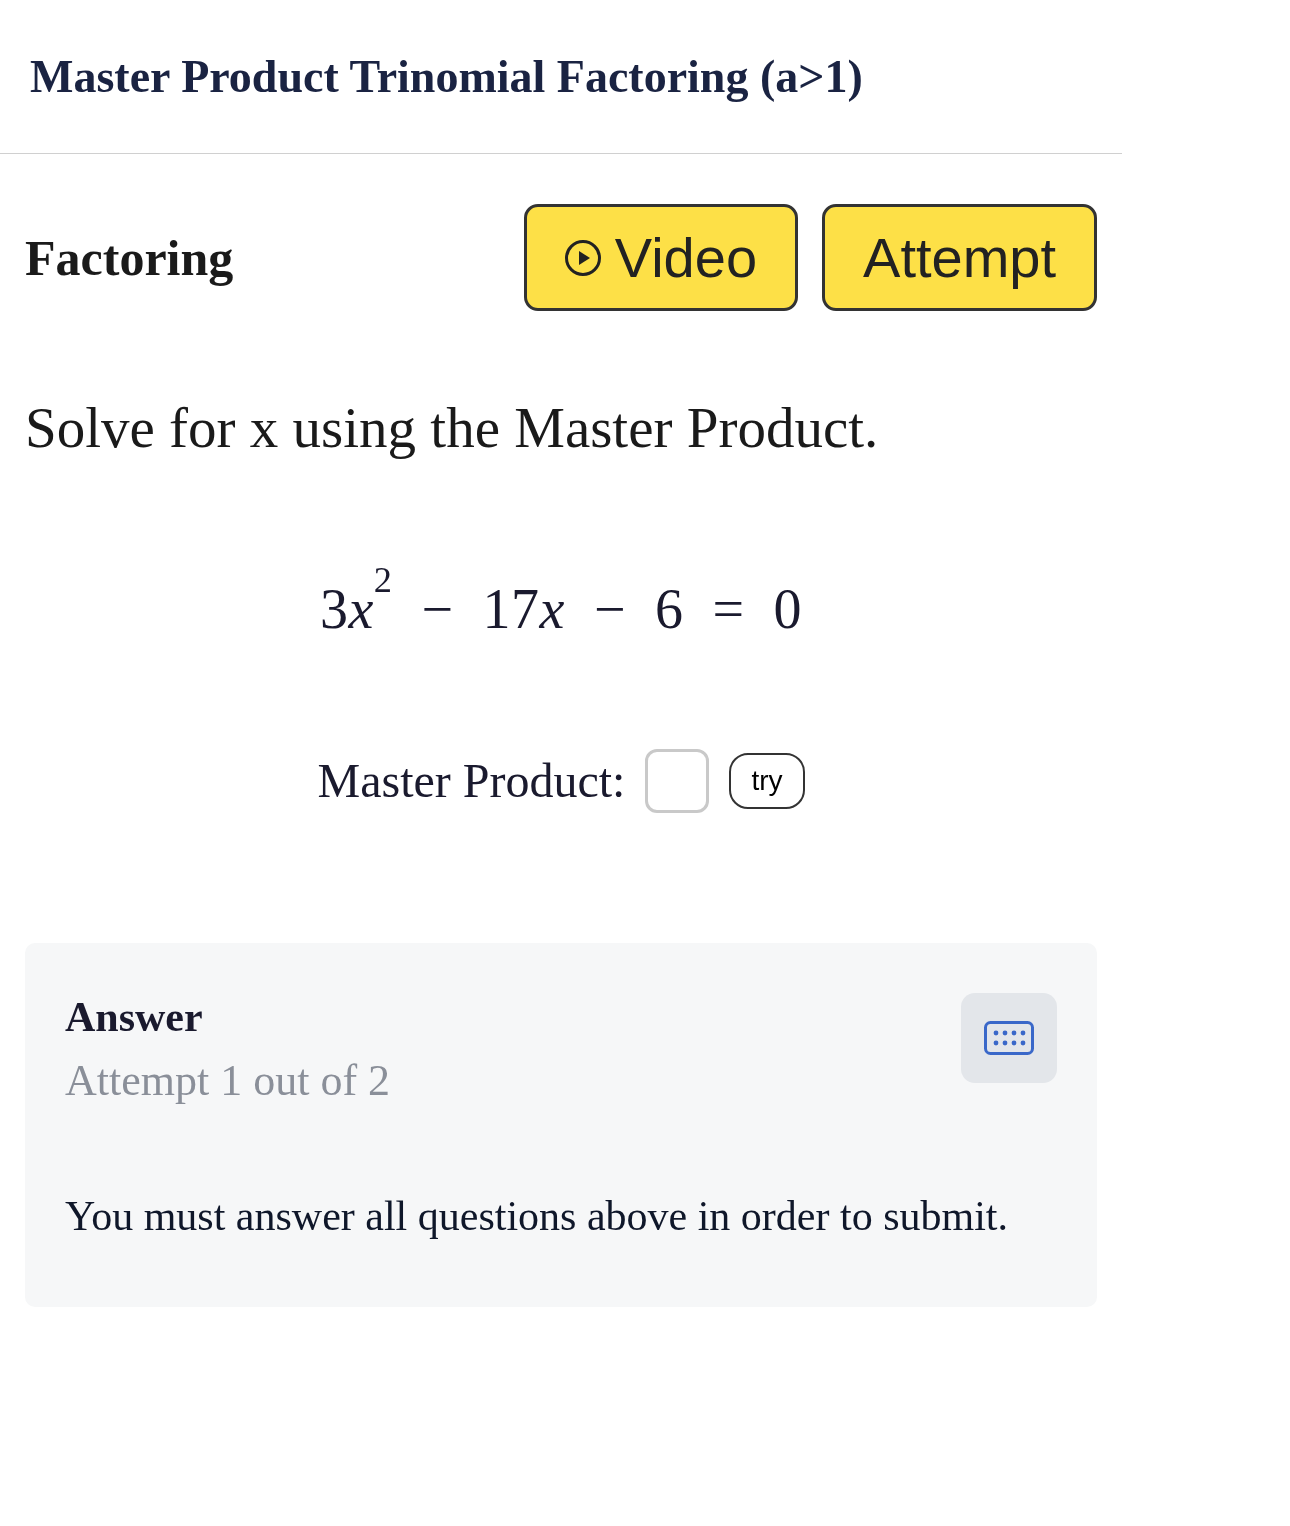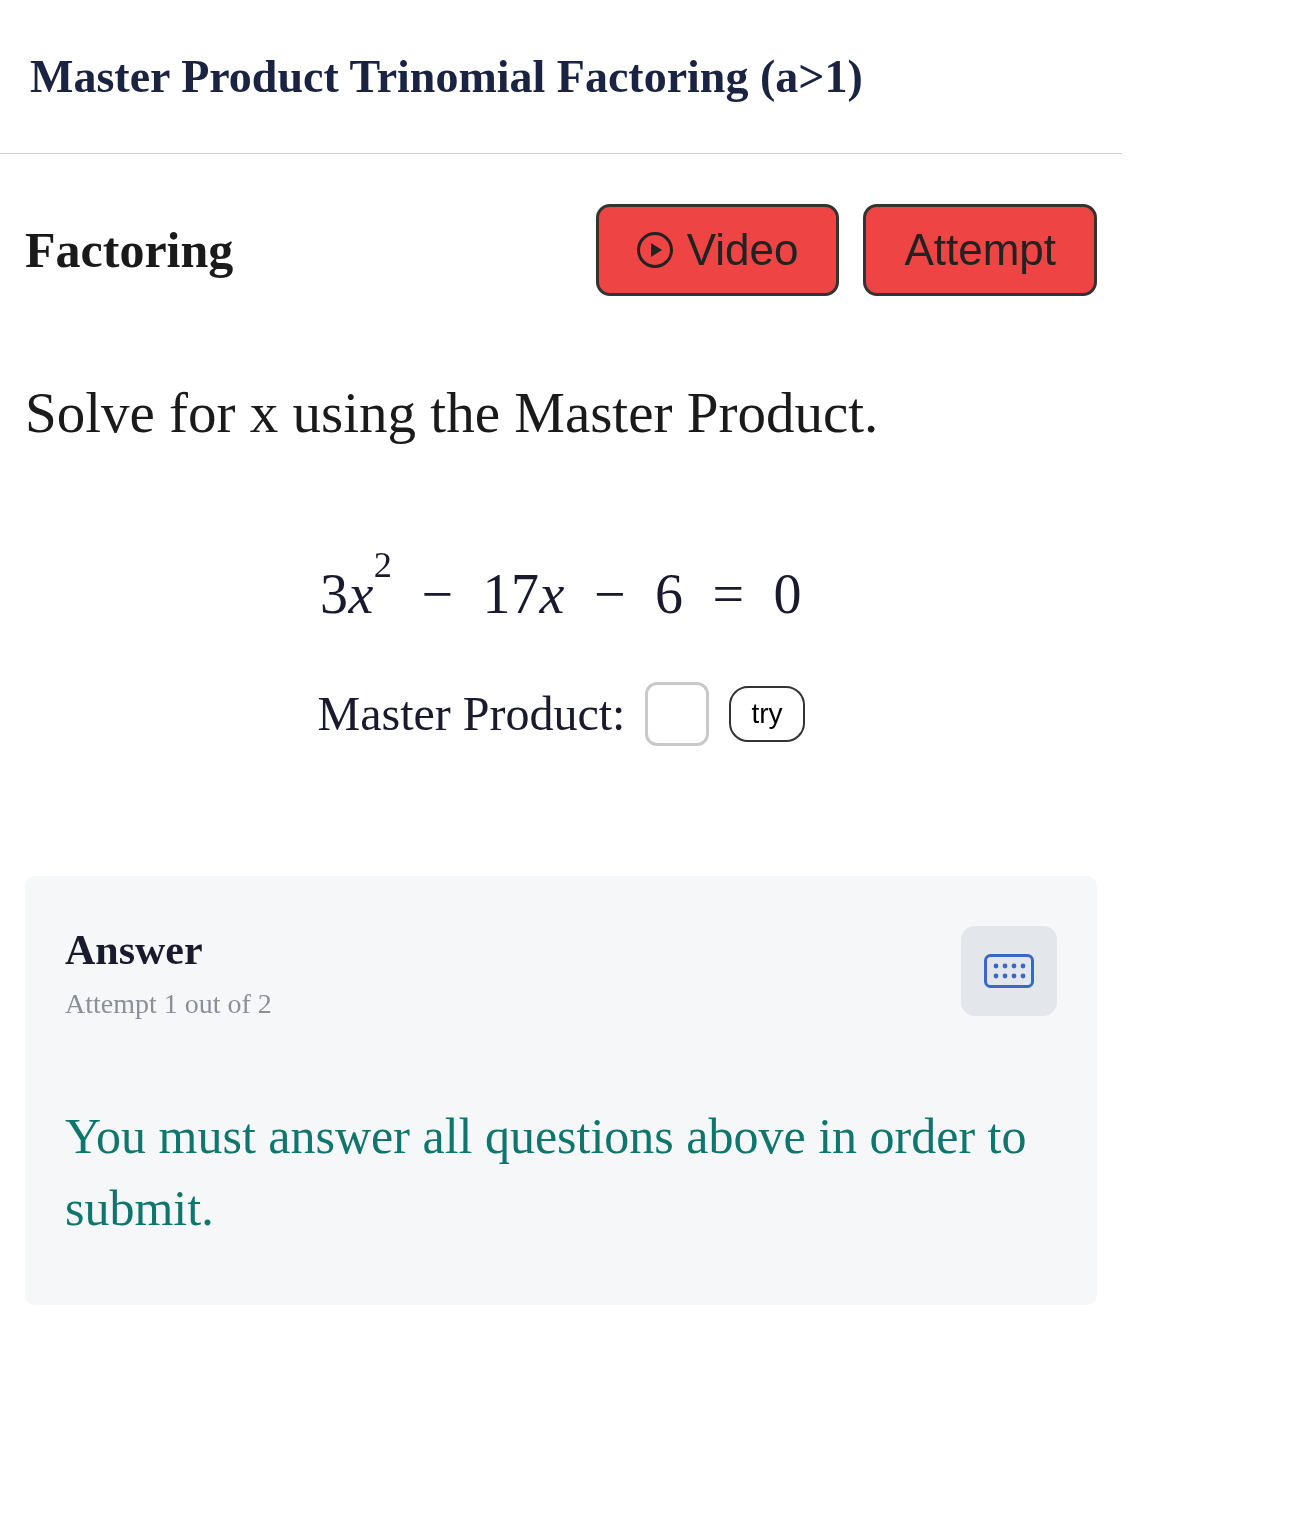--- a/index.html
+++ b/index.html
@@ -4,38 +4,38 @@
 <style>
   * { box-sizing: border-box; margin: 0; padding: 0; }
   html, body { width: 1290px; height: 1526px; background: #fff; font-family: Georgia, 'Times New Roman', serif; color: #1a1a2e; }
   .page { width: 1122px; }
   .title-bar { padding: 50px 30px 50px 30px; border-bottom: 1px solid #d0d0d0; }
   .title-bar h1 { font-size: 46px; font-weight: 700; color: #1a2342; }
   .content { padding: 50px 25px 0 25px; }
   .question-row { display: flex; align-items: center; justify-content: space-between; margin-bottom: 80px; }
   .question-label { font-size: 50px; font-weight: 700; color: #1a1a1a; }
   .btn-group { display: flex; gap: 24px; }
-  .outline-btn { display: inline-flex; align-items: center; justify-content: center; gap: 14px; border: 3px solid #333; border-radius: 14px; background: #ef4444; font-family: 'Helvetica Neue', Arial, sans-serif; font-size: 44px; color: #222; padding: 18px 38px; cursor: pointer; font-weight: 400; }
+  .outline-btn { display: inline-flex; align-items: center; justify-content: center; gap: 14px; border: 3px solid #333; border-radius: 14px; background: #fde047; font-family: 'Helvetica Neue', Arial, sans-serif; font-size: 56px; color: #222; padding: 18px 38px; cursor: pointer; font-weight: 400; }
   .play-icon-outer { width: 36px; height: 36px; border: 3px solid #222; border-radius: 50%; display: inline-flex; align-items: center; justify-content: center; }
   .play-triangle { width: 0; height: 0; border-left: 11px solid #222; border-top: 7px solid transparent; border-bottom: 7px solid transparent; margin-left: 3px; }
   .prompt { font-size: 57px; font-family: Georgia, serif; color: #1a1a1a; margin-bottom: 110px; line-height: 1.3; }
-  .equation { text-align: center; font-size: 56px; font-family: Georgia, 'Times New Roman', serif; margin-bottom: 56px; letter-spacing: 0.5px; }
+  .equation { text-align: center; font-size: 56px; font-family: Georgia, 'Times New Roman', serif; margin-bottom: 108px; letter-spacing: 0.5px; }
   .equation .mvar { font-style: italic; }
   .equation sup { font-size: 0.65em; position: relative; top: -0.45em; }
   .mp-row { display: flex; align-items: center; justify-content: center; gap: 20px; margin-bottom: 130px; }
   .mp-label { font-size: 48px; font-family: Georgia, serif; }
   .mp-input { width: 64px; height: 64px; border: 3px solid #c9c9c9; border-radius: 12px; font-size: 30px; text-align: center; font-family: inherit; }
   .try-btn { border: 2px solid #333; border-radius: 19px; background: #fff; font-family: 'Helvetica Neue', Arial, sans-serif; font-size: 28px; padding: 10px 20px; cursor: pointer; }
   .answer-panel { background: #f6f7f8; border-radius: 10px; padding: 50px 40px 60px 40px; margin: 0 0 0 0; }
   .answer-head { display: flex; justify-content: space-between; align-items: flex-start; margin-bottom: 20px; }
   .answer-title { font-size: 42px; font-weight: 700; font-family: Georgia, serif; margin-bottom: 14px; }
-  .attempt { font-size: 28px; color: #8a8f99; font-family: Georgia, serif; }
+  .attempt { font-size: 44px; color: #8a8f99; font-family: Georgia, serif; }
   .kb-btn { width: 96px; height: 90px; border-radius: 14px; background: #e3e6ea; display: flex; align-items: center; justify-content: center; cursor: pointer; border: none; }
   .kb-svg { width: 50px; height: 34px; }
-  .notice { font-size: 50px; font-family: Georgia, serif; color: #0f766e; margin-top: 80px; line-height: 1.45; }
+  .notice { font-size: 42px; font-family: Georgia, serif; color: #0f172a; margin-top: 80px; line-height: 1.45; }
 </style>
 </head>
 <body>
 
 <div class="page">
   <div class="title-bar">
     <h1>Master Product Trinomial Factoring (a&gt;1)</h1>
   </div>
 
   <div class="content">

